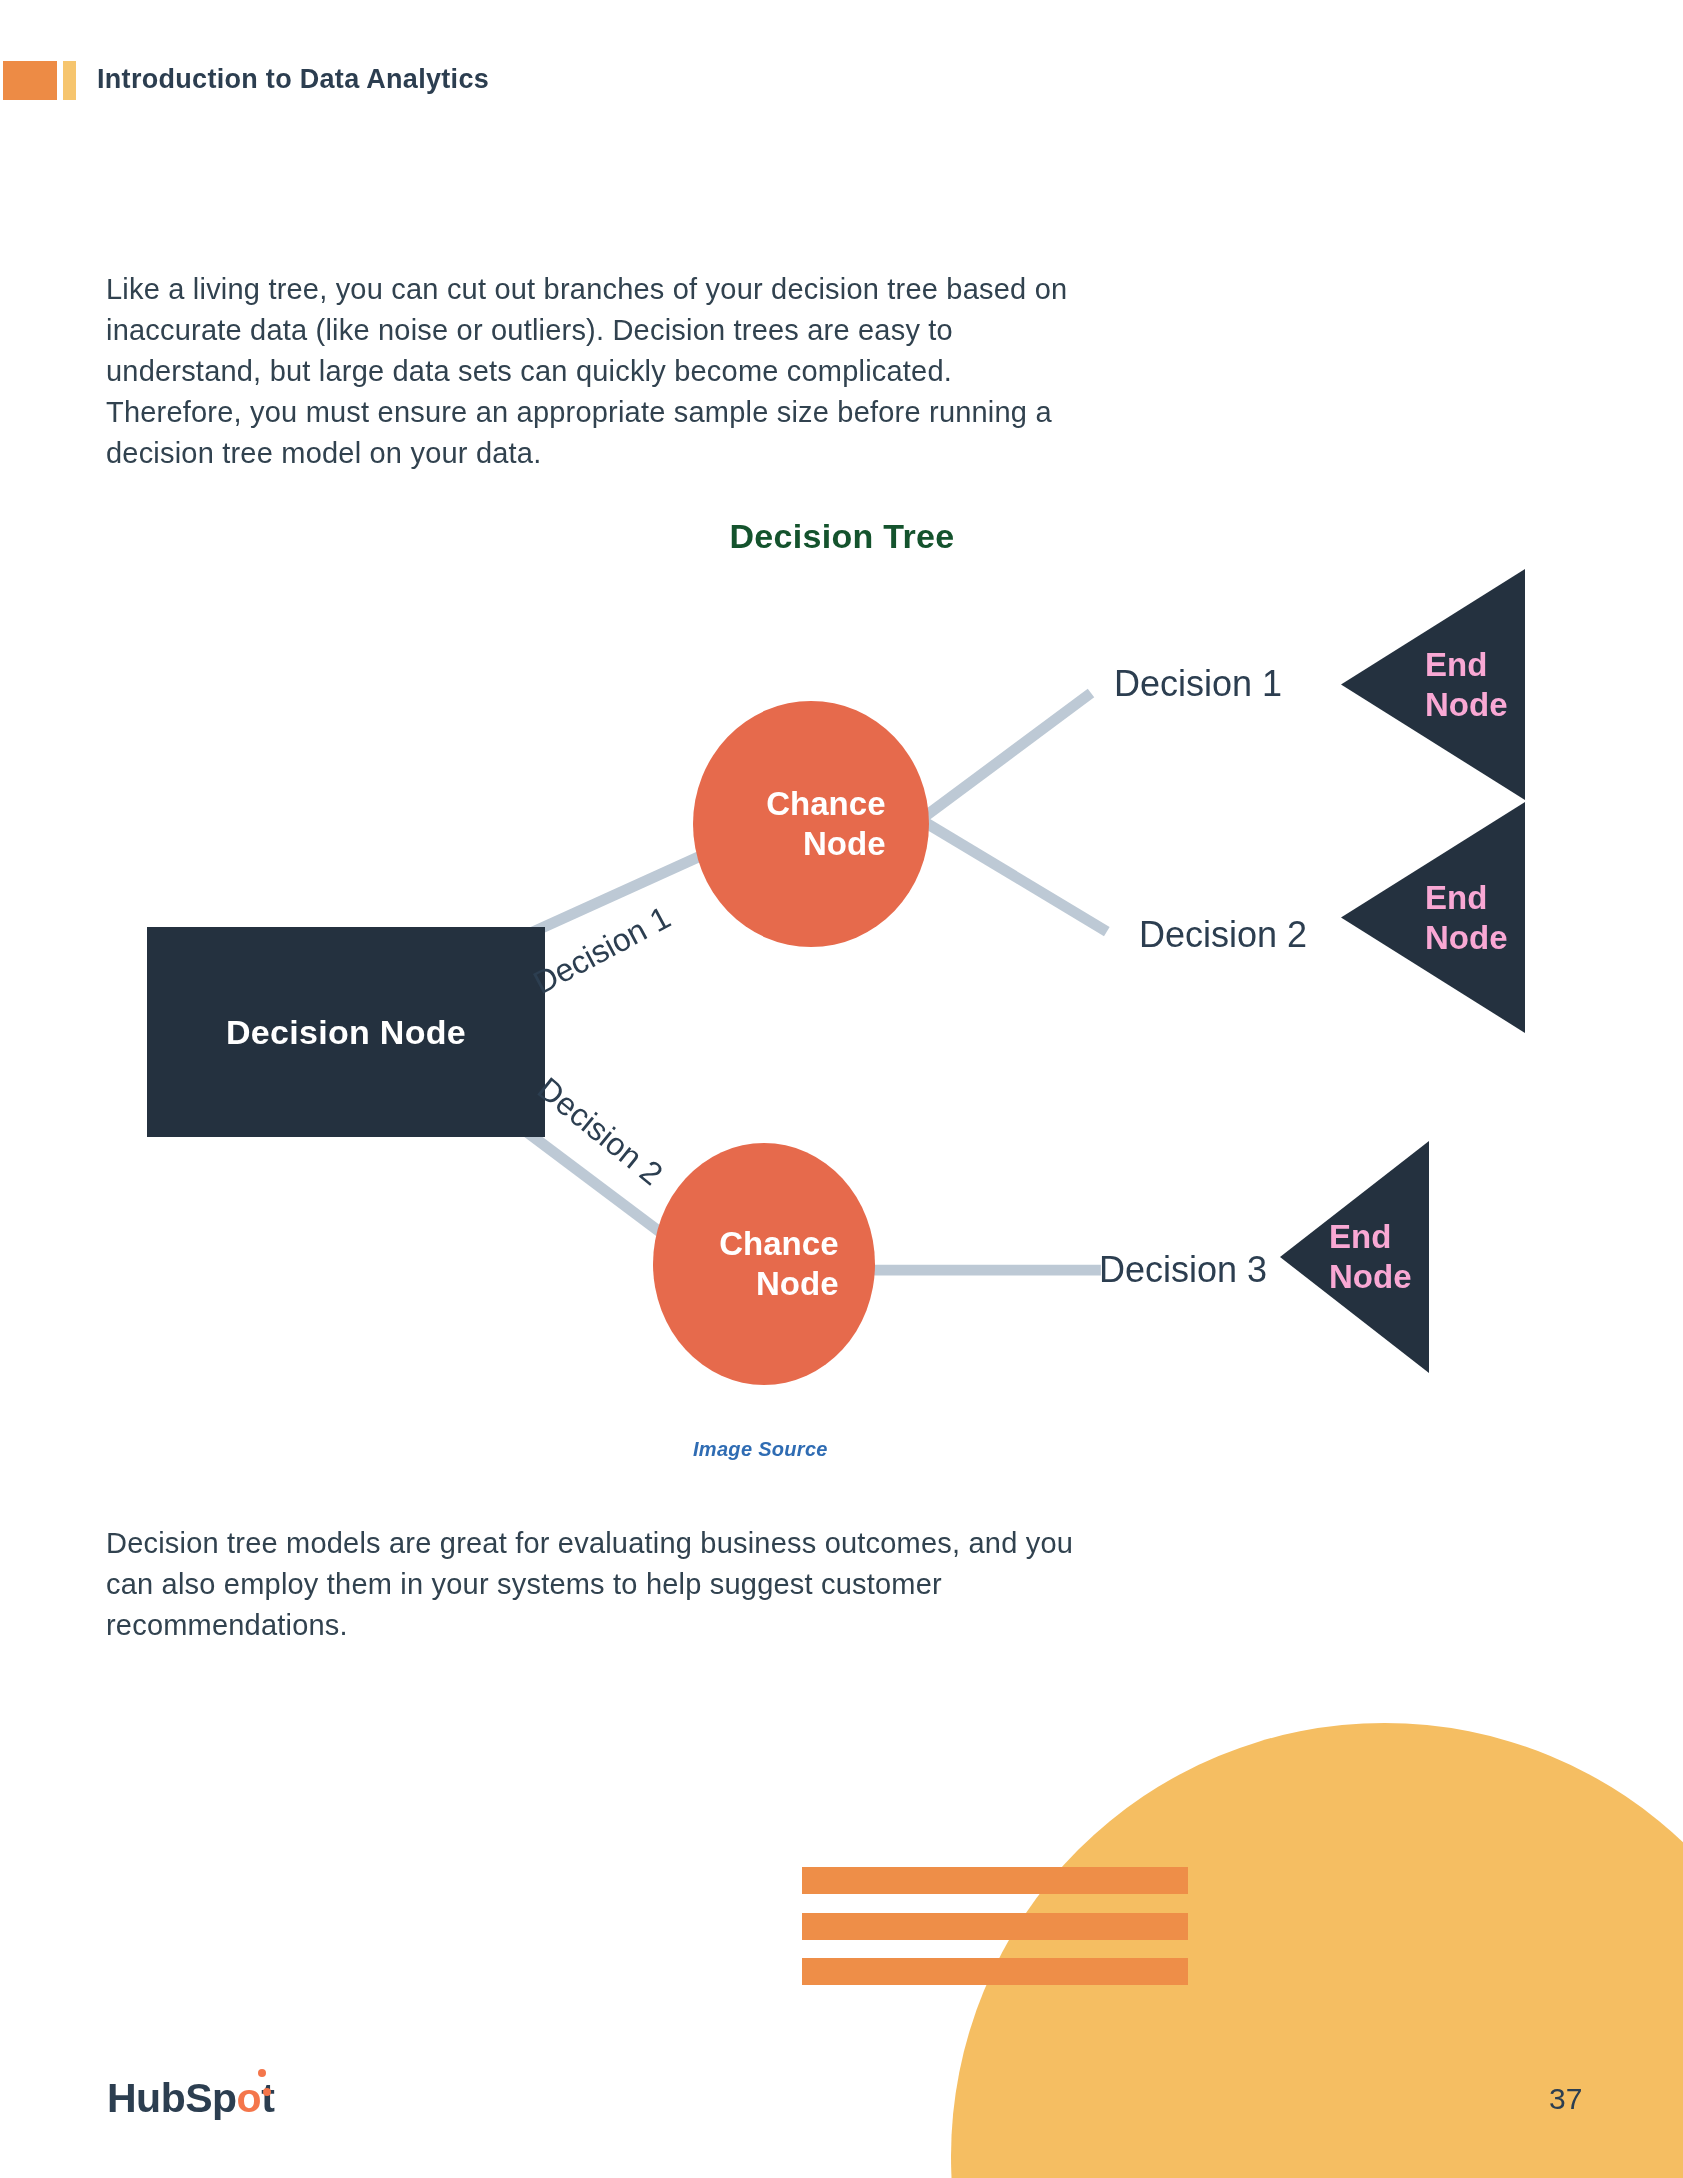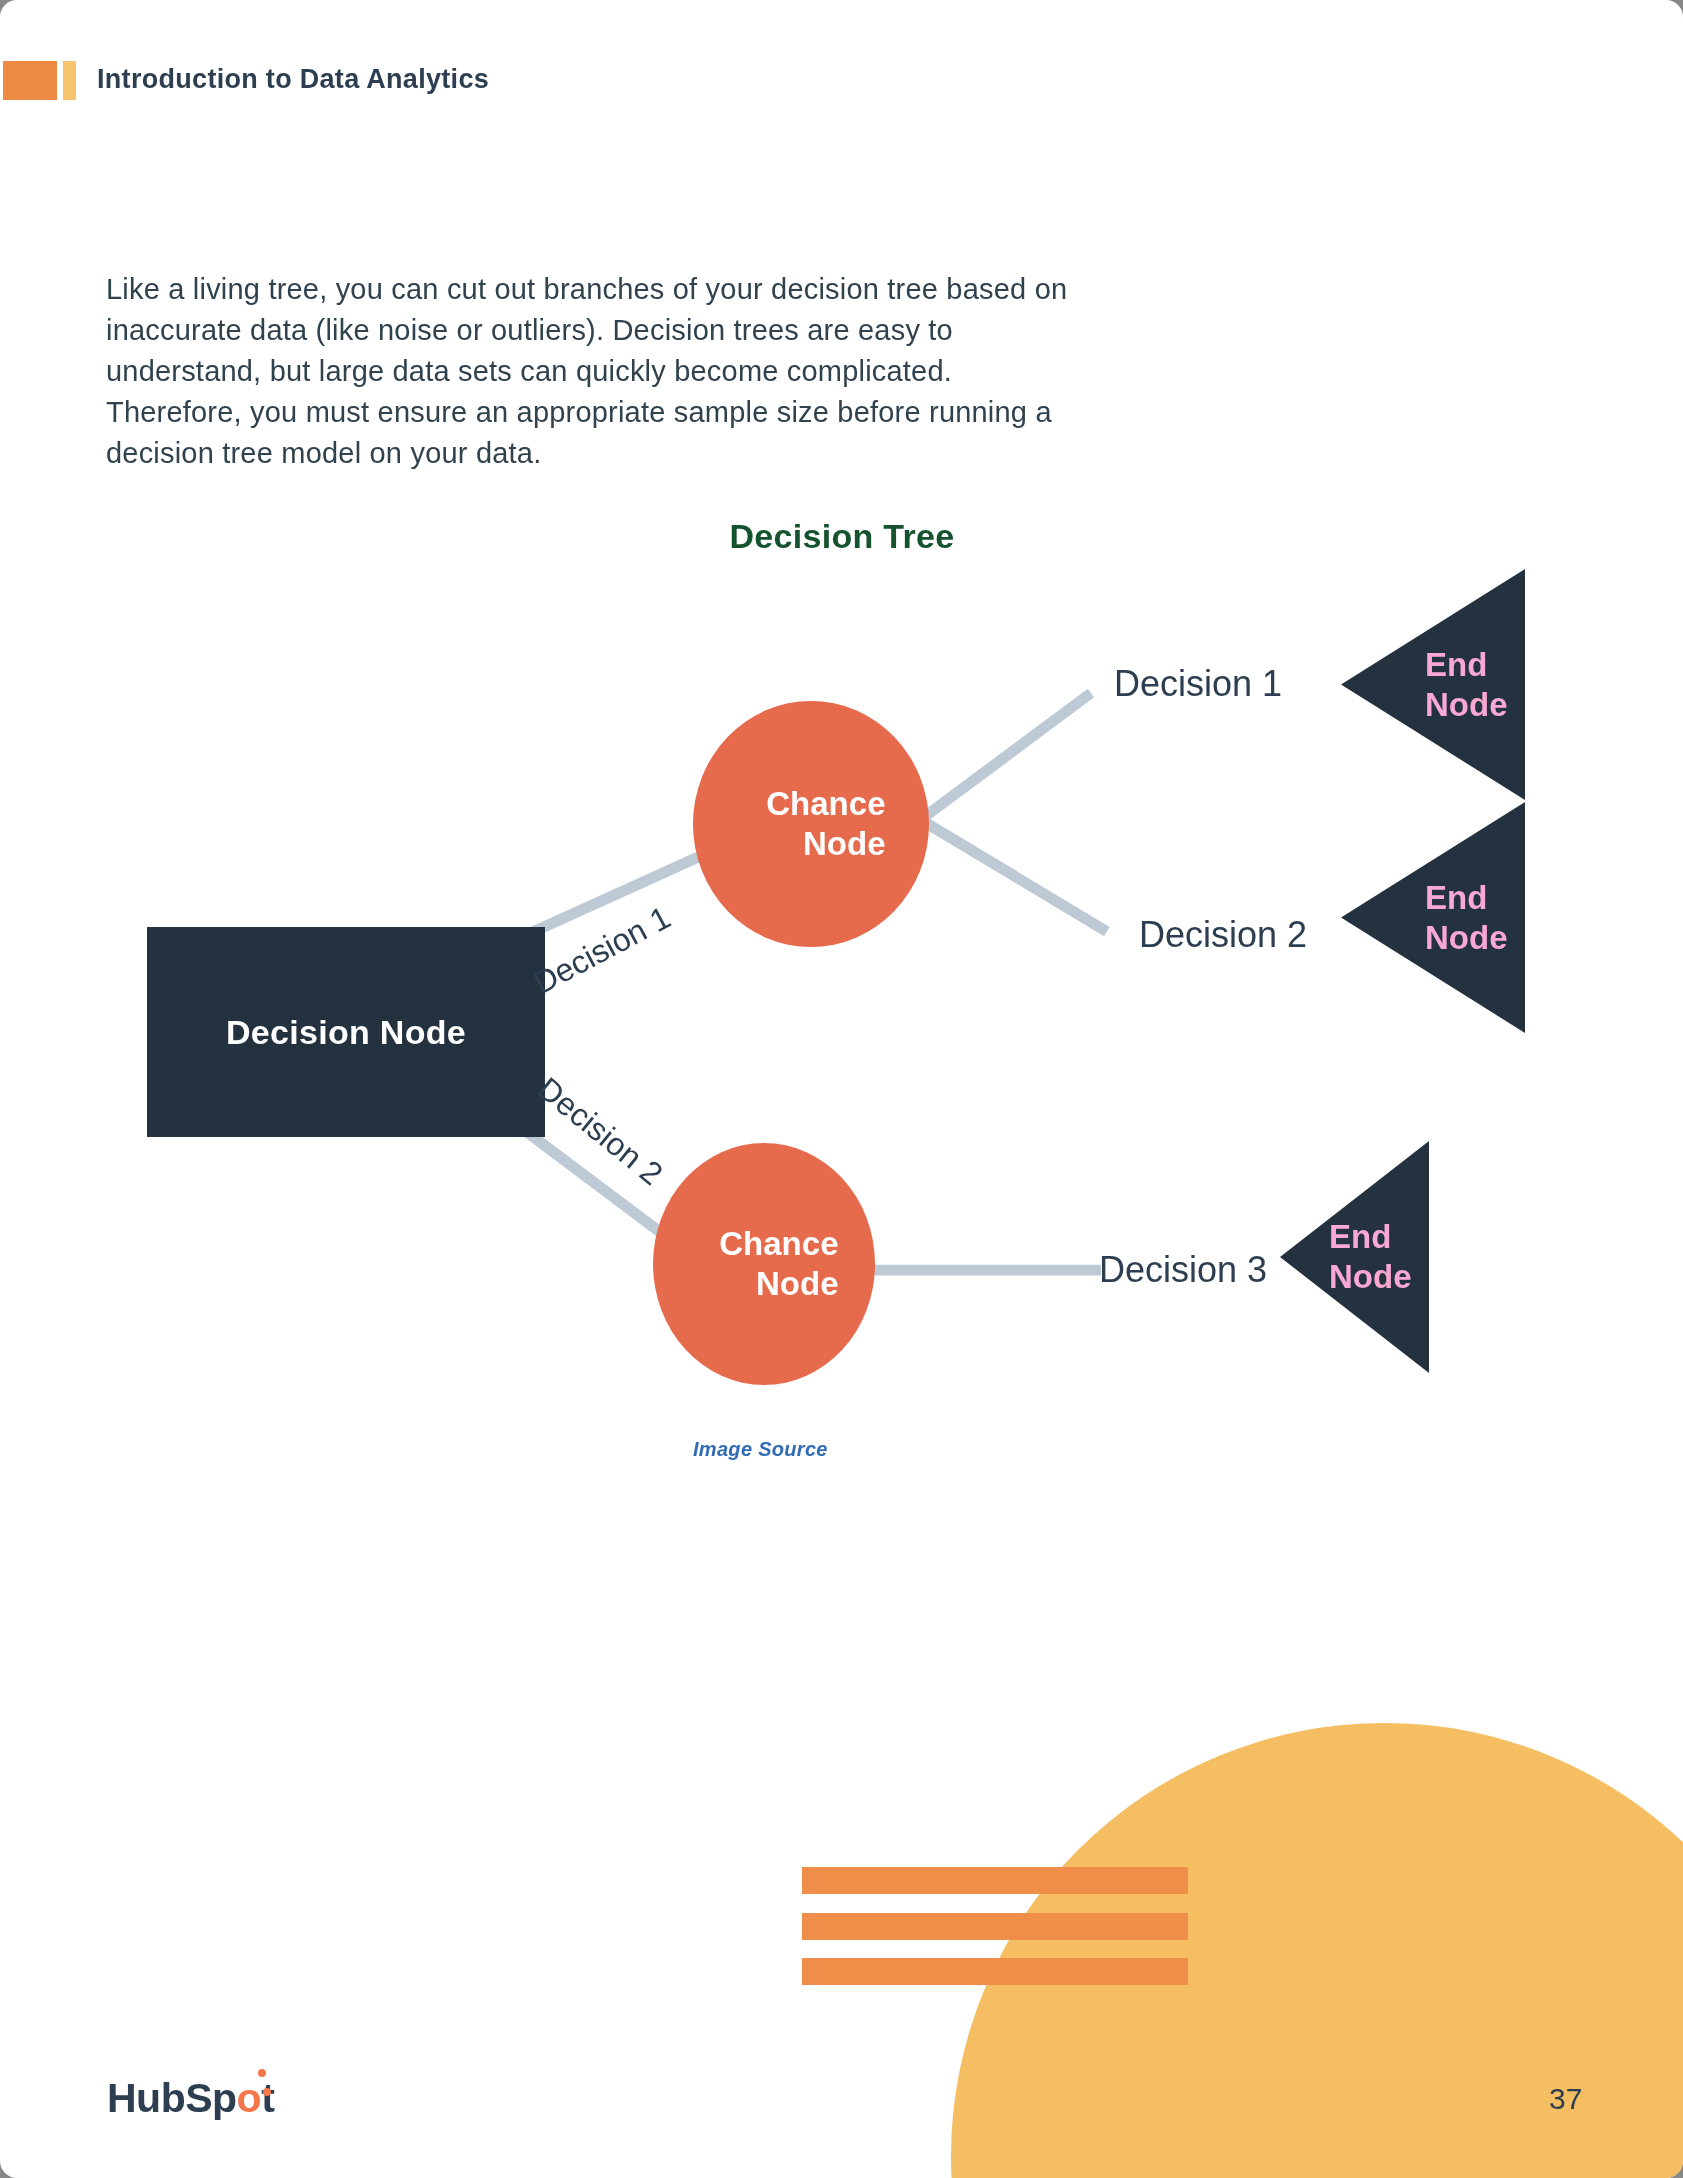--- a/index.html
+++ b/index.html
@@ -1,20 +1,19 @@
 <!DOCTYPE html>
 <html><head>
 <meta charset="utf-8">
 <style>
   html,body{margin:0;padding:0;background:#888;}
   .page{
     position:relative;width:1683px;height:2178px;background:#ffffff;
     overflow:hidden;font-family:"Liberation Sans",sans-serif;
     margin:0 auto;
-    border-radius:17px;
   }
   
   .hdr-block1{position:absolute;left:3px;top:61px;width:54px;height:39px;background:#ED8B45;}
   .hdr-block2{position:absolute;left:63px;top:61px;width:13px;height:39px;background:#F6C56E;}
   .hdr-title{position:absolute;left:97px;top:64px;font-size:27px;font-weight:bold;color:#2C3E50;letter-spacing:0.3px;}
   
   .para{position:absolute;left:106px;width:970px;font-size:29px;line-height:41px;color:#31424F;letter-spacing:0.2px;}
   .para-intro{top:269px;}
   .para-outro{top:1523px;}
   
@@ -104,20 +103,21 @@
   </div>
   <div class="end-node end-2">
     <span>End Node</span>
   </div>
   <div class="end-node end-3">
     <span>End Node</span>
   </div>
 
   <a href="#" class="image-source">Image Source</a>
 
+  <div class="para para-outro">Decision tree models are great for evaluating business outcomes, and you can also employ them in your systems to help suggest customer recommendations.</div>
 
   <div class="yellow-circle"></div>
   <div class="stripe stripe-1"></div>
   <div class="stripe stripe-2"></div>
   <div class="stripe stripe-3"></div>
 
   <div class="logo"><span>HubSp</span><span class="logo-o">o</span><span>t</span></div>
   <div class="page-number">37</div>
 
 </div>

